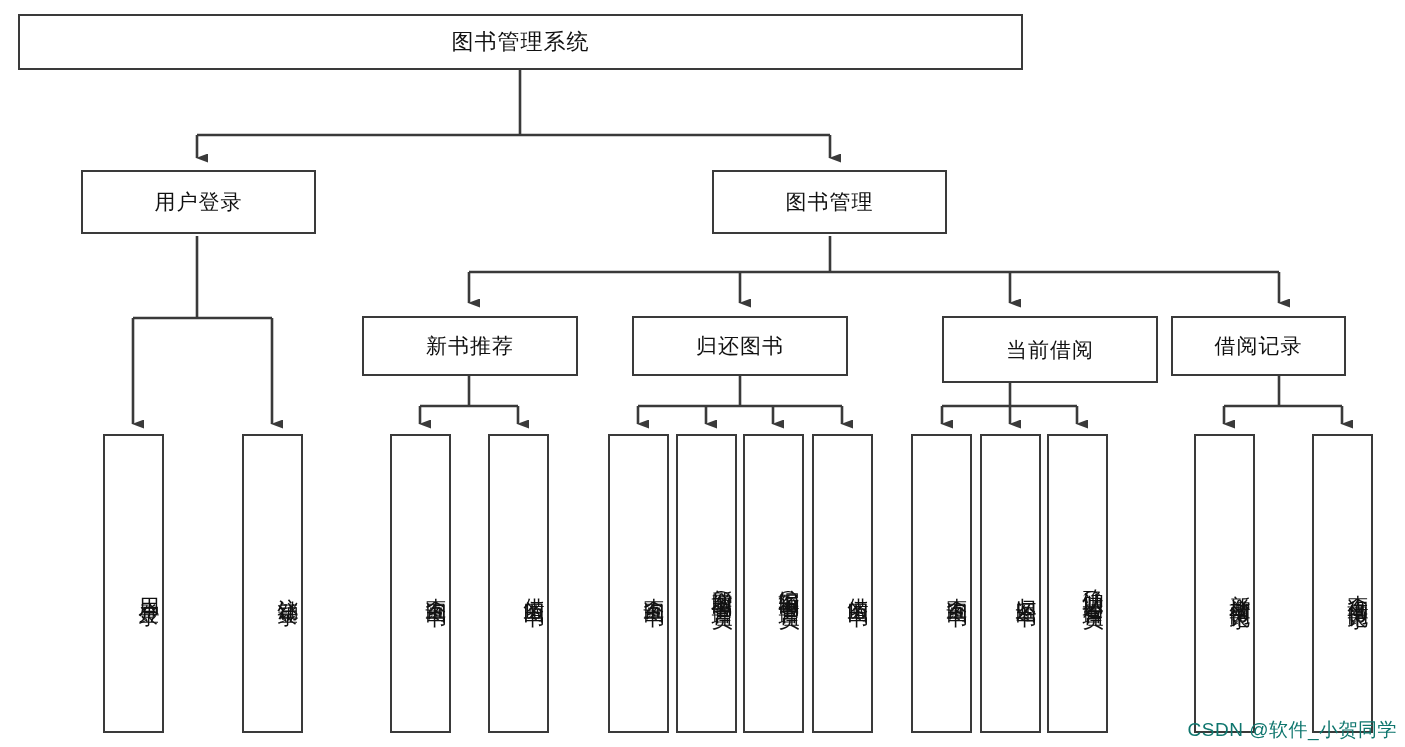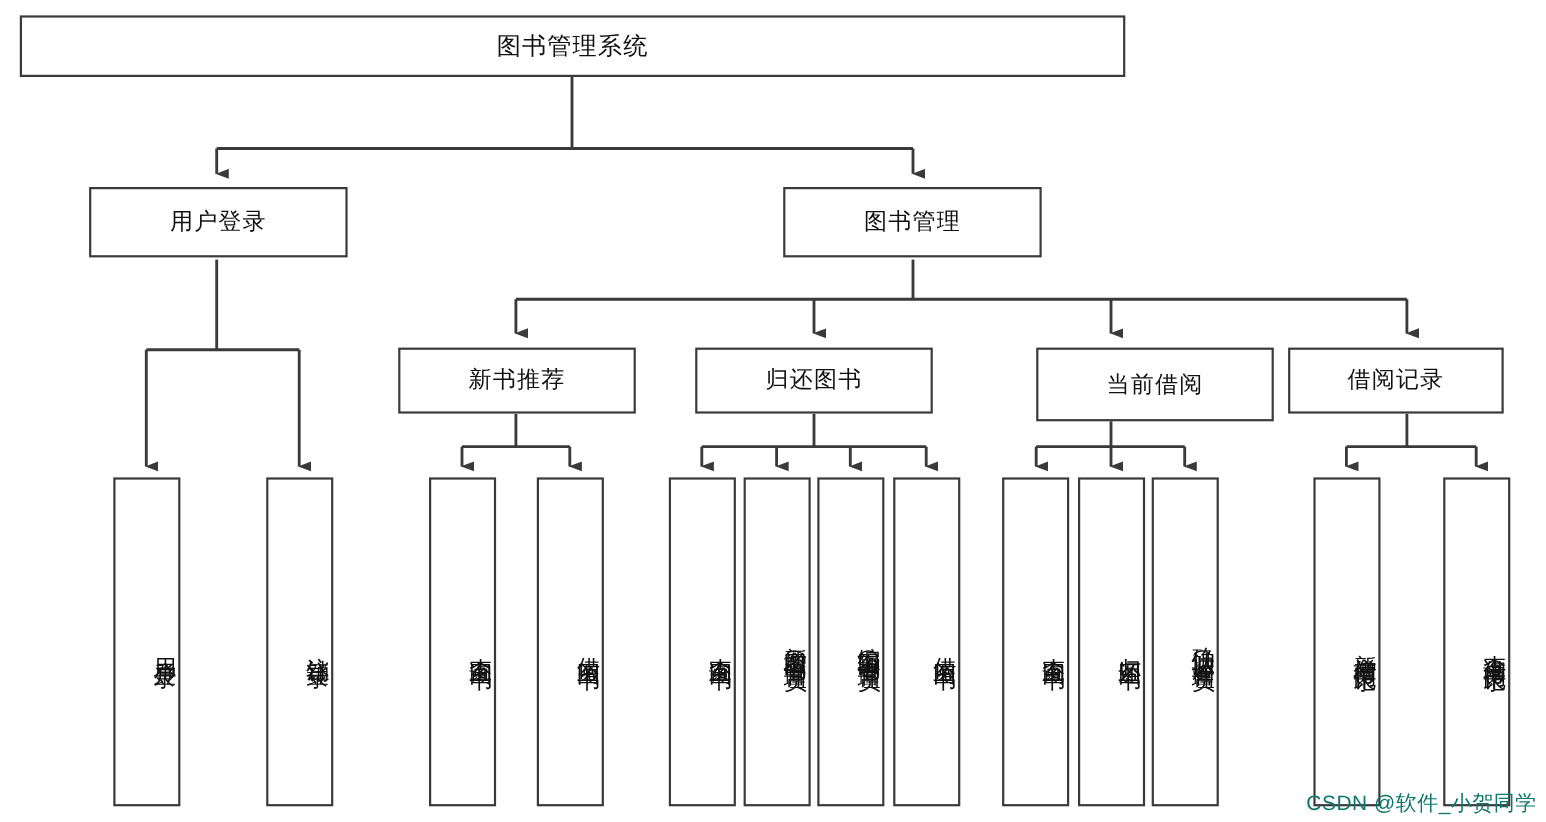--- a/index.html
+++ b/index.html
@@ -138,21 +138,21 @@
 
   <div class="node h" style="left:362px; top:316px; width:216px; height:60px;">
     <span>新书推荐</span>
   </div>
   <div class="node h" style="left:632px; top:316px; width:216px; height:60px;">
     <span>归还图书</span>
   </div>
   <div class="node h" style="left:902px; top:316px; width:216px; height:67px;margin-left:40px;">
     <span>当前借阅</span>
   </div>
-  <div class="node h" style="left:1171px; top:316px; width:196px; height:60px;">
+  <div class="node h" style="left:1171px; top:316px; width:175px; height:60px;">
     <span>借阅记录</span>
   </div>
 
   <div class="node v" style="left:103px; top:434px; width:61px; height:299px;">
     <span>用户登录</span>
   </div>
   <div class="node v" style="left:242px; top:434px; width:61px; height:299px;">
     <span>注销登录</span>
   </div>
 

